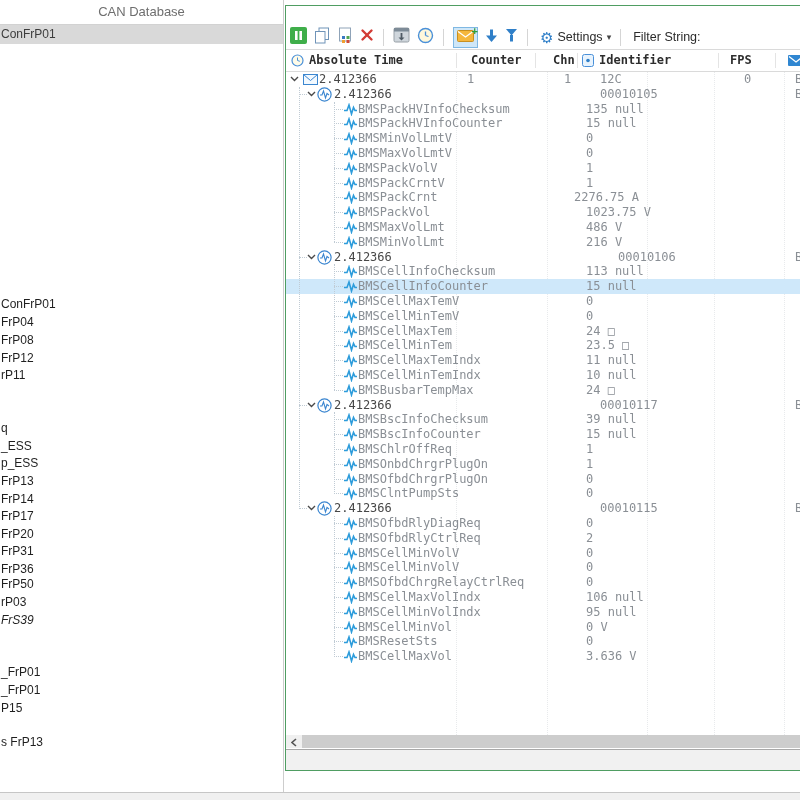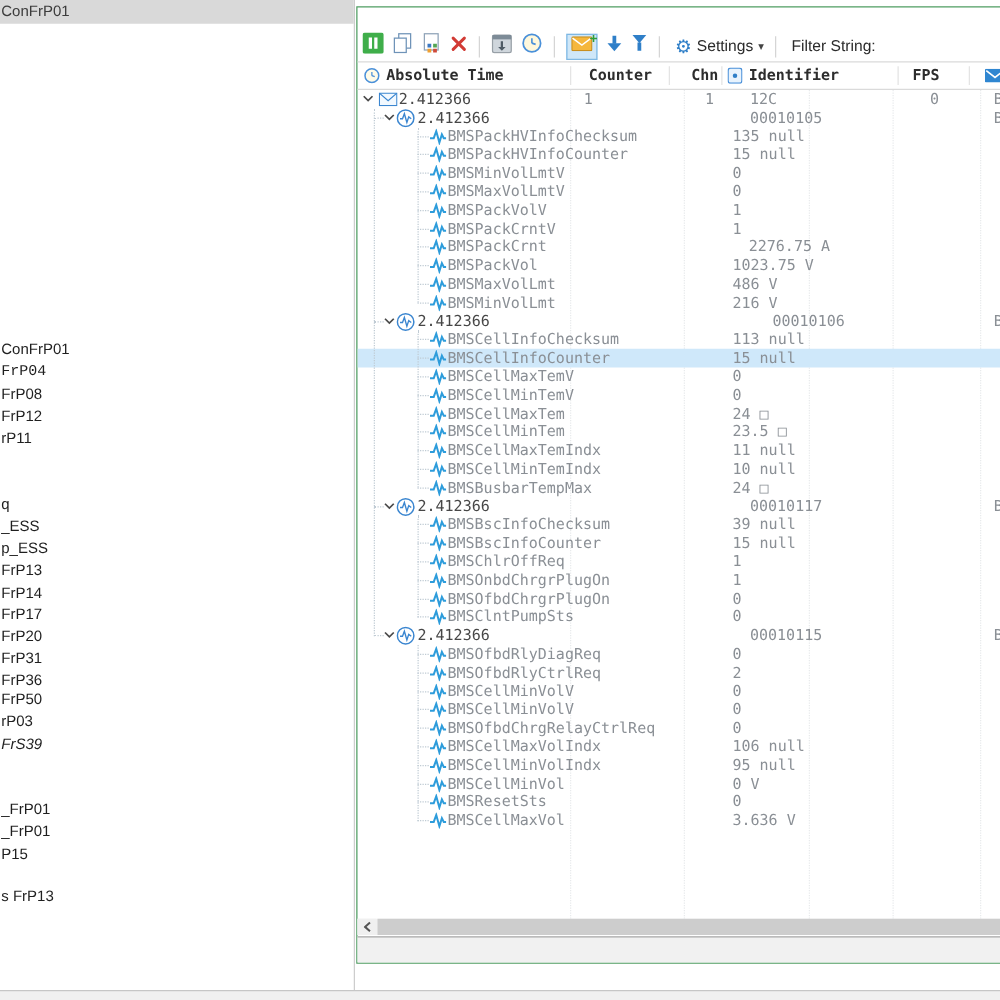--- a/index.html
+++ b/index.html
@@ -72,28 +72,29 @@
   .rp-status { position:absolute; left:0; top:743px; width:100%; height:21px;
                background:#f1f1f1; border-top:1px solid #a8a8a8; }
 
   #window-bottom { position:absolute; left:0; top:792px; width:800px; height:8px;
                    background:#f0f0f0; border-top:1px solid #c6c6c6; }
 </style>
 </head>
 <body>
 
 <div id="left-panel">
+  <div class="lp-title">CAN Database</div>
 
 
 
   <div class="lp-selected">ConFrP01</div>
 
   <div class="lp-tree">
       <div class="tree-item" style="top: 252px;">ConFrP01</div>
-      <div class="tree-item" style="top: 270px; font-family: Liberation Mono, monospace;">FrP04</div>
+      <div class="tree-item" style="top: 270px;">FrP04</div>
       <div class="tree-item" style="top: 288px;">FrP08</div>
       <div class="tree-item" style="top: 306px;">FrP12</div>
       <div class="tree-item" style="top: 323px;">rP11</div>
       <div class="tree-item" style="top: 376px;">q</div>
       <div class="tree-item" style="top: 394px;">_ESS</div>
       <div class="tree-item" style="top: 411px;">p_ESS</div>
       <div class="tree-item" style="top: 429px;">FrP13</div>
       <div class="tree-item" style="top: 447px;">FrP14</div>
       <div class="tree-item" style="top: 464px;">FrP17</div>
       <div class="tree-item" style="top: 482px;">FrP20</div>
@@ -319,21 +320,21 @@
           </svg>
           <span class="cell signame" style="left:72px">BMSPackCrntV</span>
           <span class="cell sigval" style="left:300px">1</span>
         </div>
         <div class="row signal" style="top: 118.4px;">
           <span class="stub" style="left:48px;width:9px"></span>
           <svg class="icon-abs" style="left:58px;top:1px" width="13" height="13" viewBox="0 0 13 13">
             <polyline points="0,7.5 3,7.5 5,2 7.5,11 9.5,4.5 11,7.5 13,7.5" fill="none" stroke="#2d9cdb" stroke-width="1.6"></polyline>
           </svg>
           <span class="cell signame" style="left:72px">BMSPackCrnt</span>
-          <span class="cell sigval" style="left:313px">2276.75 A</span>
+          <span class="cell sigval" style="left:288px">2276.75 A</span>
         </div>
         <div class="row signal" style="top: 133.2px;">
           <span class="stub" style="left:48px;width:9px"></span>
           <svg class="icon-abs" style="left:58px;top:1px" width="13" height="13" viewBox="0 0 13 13">
             <polyline points="0,7.5 3,7.5 5,2 7.5,11 9.5,4.5 11,7.5 13,7.5" fill="none" stroke="#2d9cdb" stroke-width="1.6"></polyline>
           </svg>
           <span class="cell signame" style="left:72px">BMSPackVol</span>
           <span class="cell sigval" style="left:300px">1023.75 V</span>
         </div>
         <div class="row signal" style="top: 148px;">

